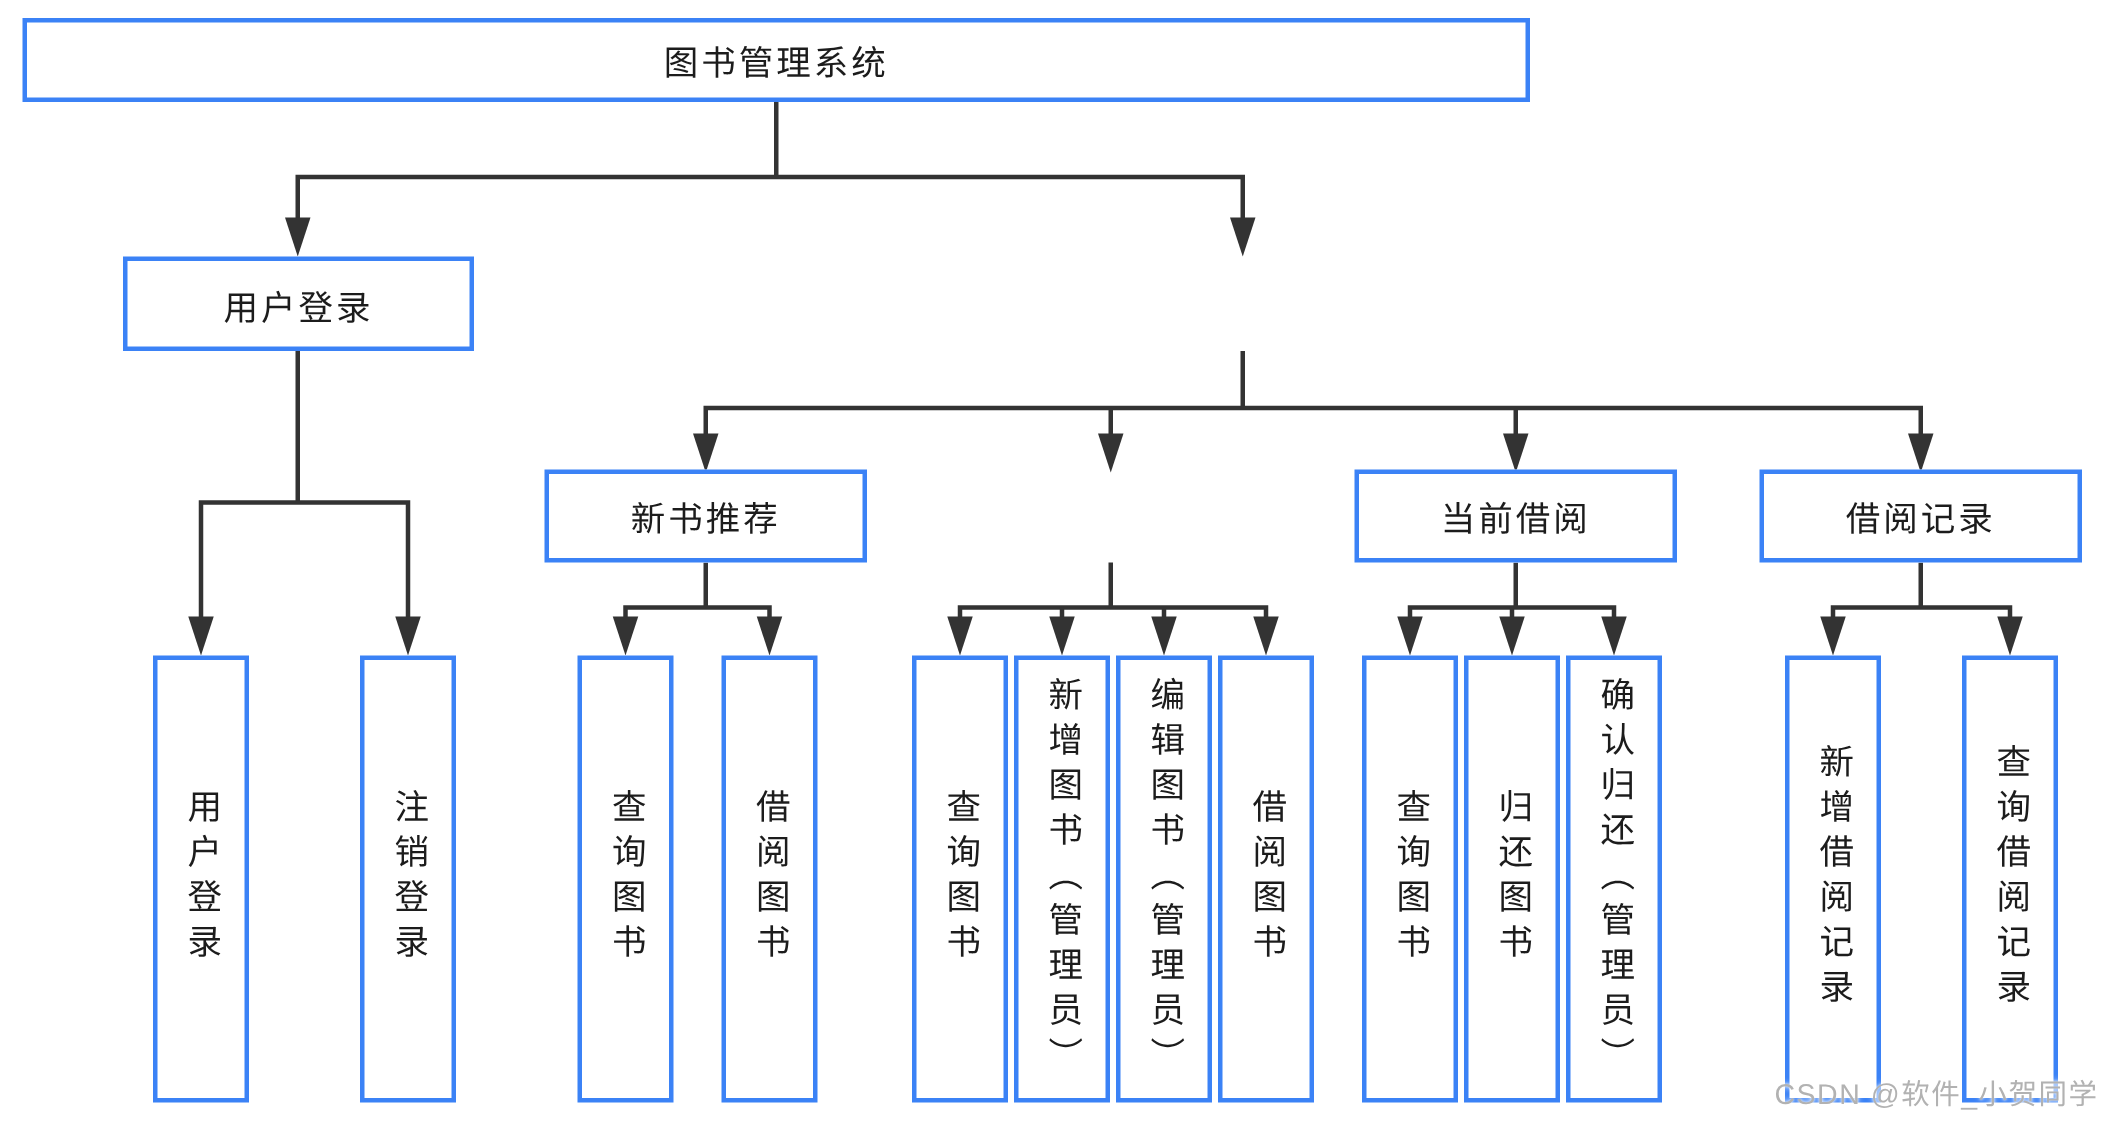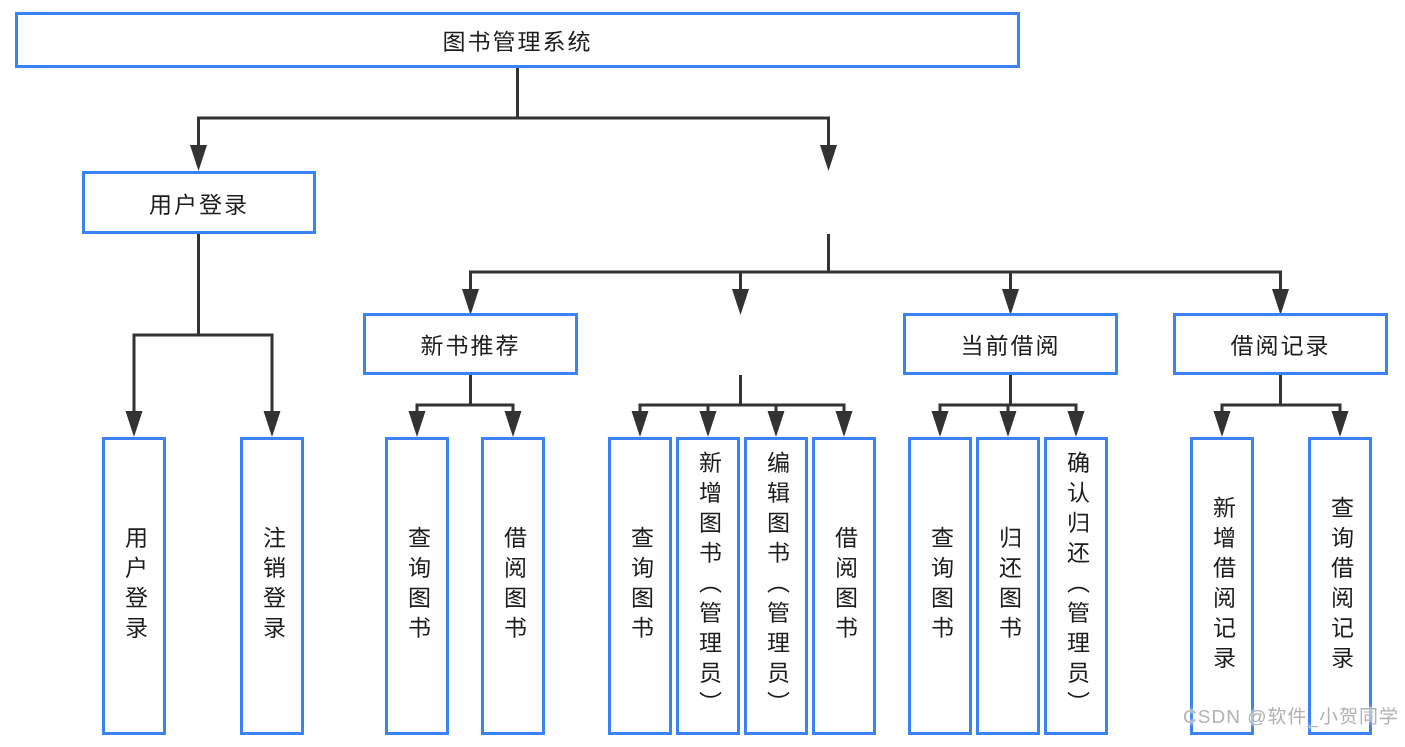--- a/index.html
+++ b/index.html
@@ -59,21 +59,21 @@
     writing-mode: vertical-rl;
     text-orientation: mixed;
     line-height: 1;
     letter-spacing: 7px;
     font-size: 23px;
     white-space: nowrap;
   }
   .watermark {
     position: absolute;
     right: 6px;
-    bottom: 19px;
+    bottom: 5px;
     font-size: 19px;
     letter-spacing: 1px;
     color: #b2b2b2;
     text-shadow: 0 0 4px #ffffff, 0 0 2px #ffffff;
   }
 </style>
 </head>
 <body>
 
 <div class="stage">

